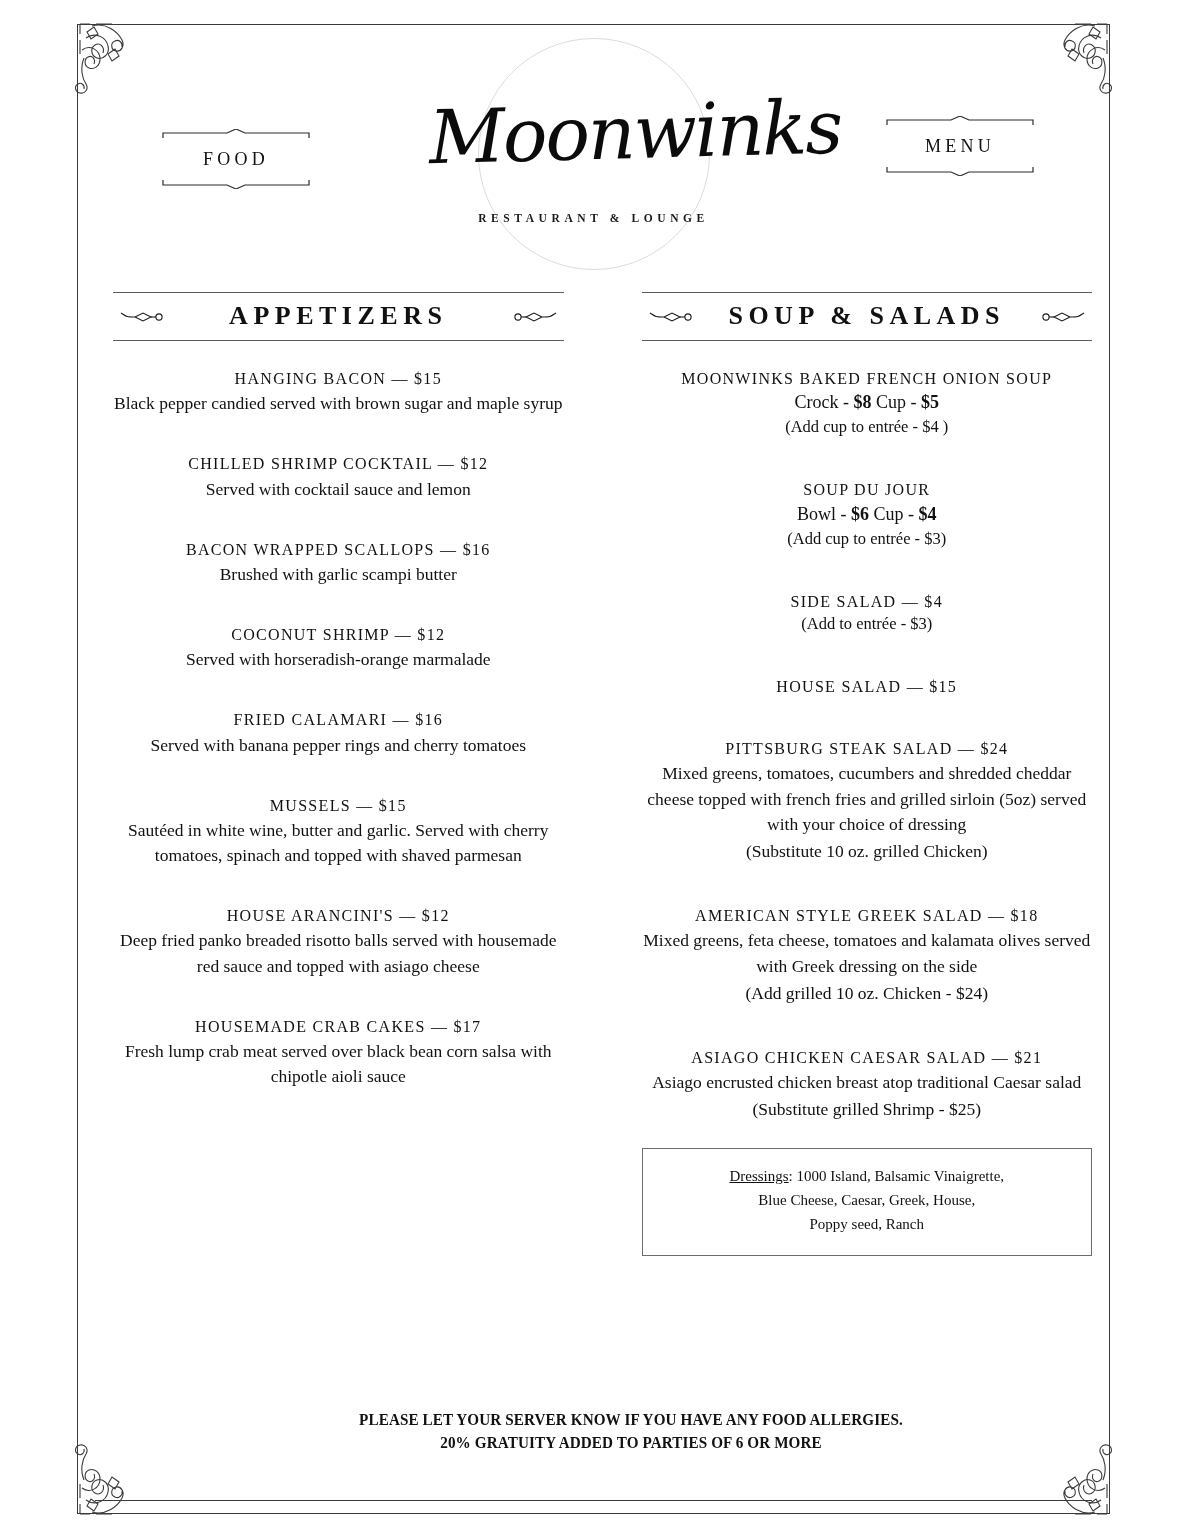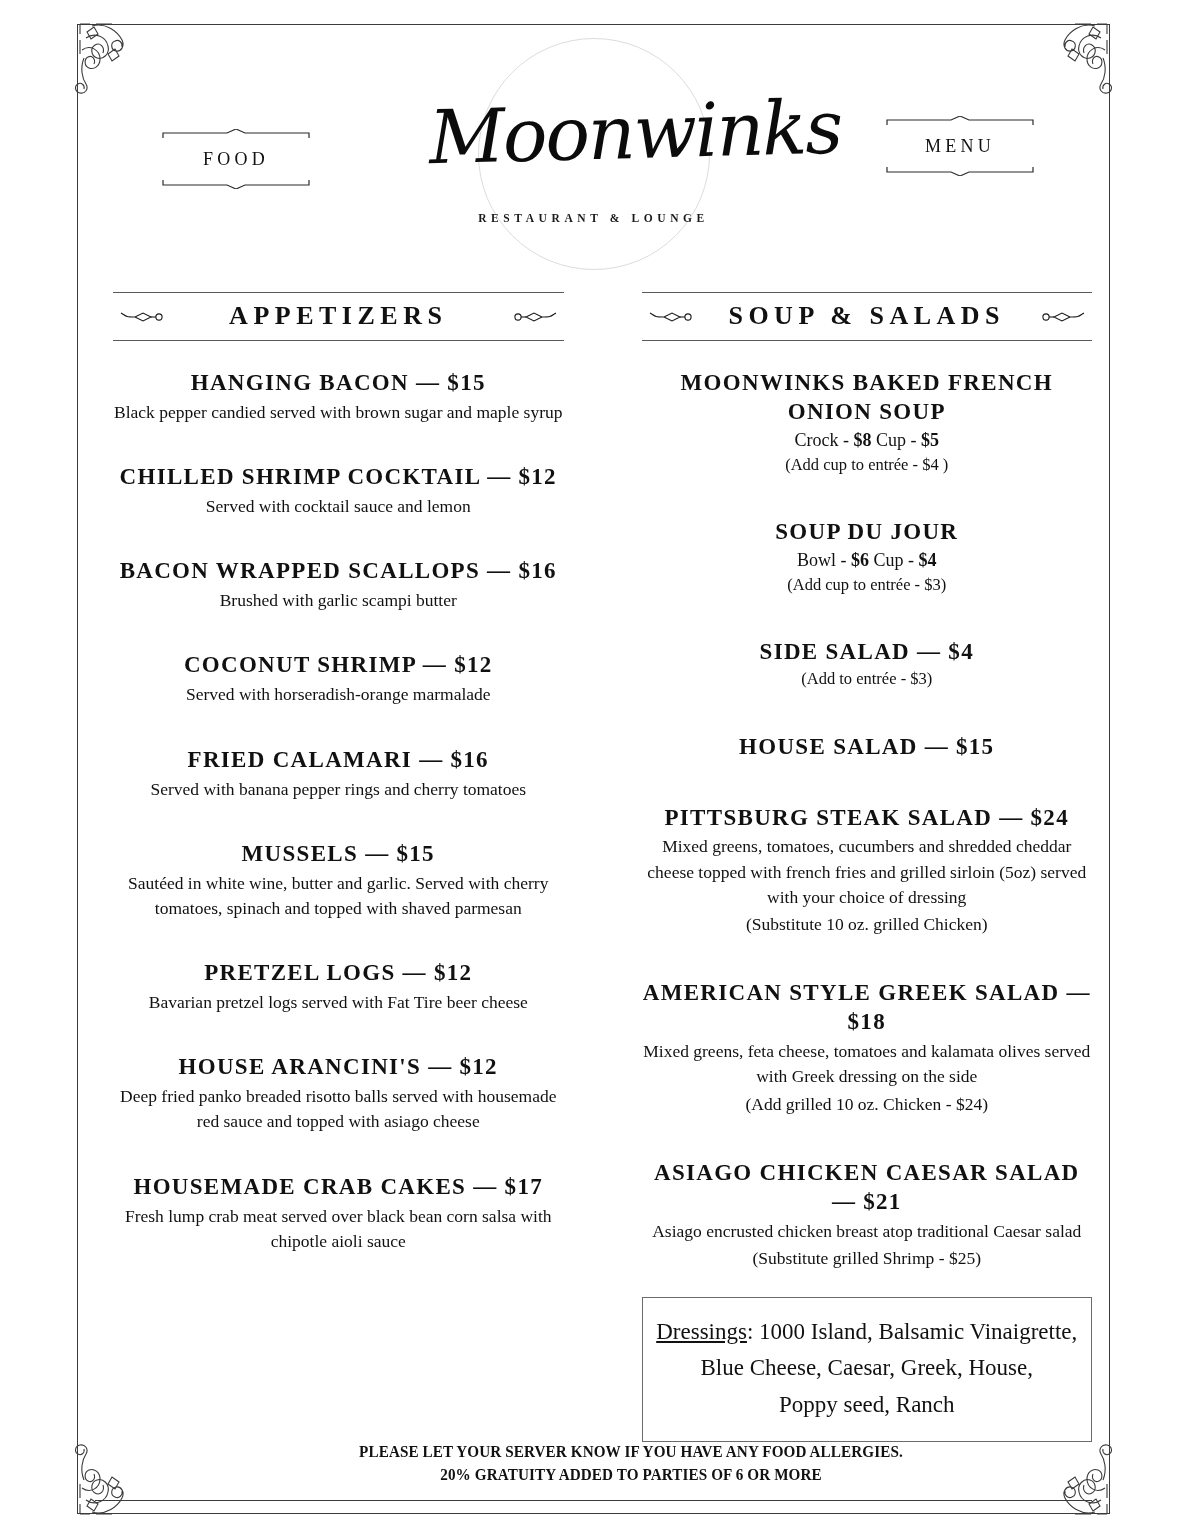--- a/index.html
+++ b/index.html
@@ -144,22 +144,22 @@
     top: 50%;
     transform: translateY(-50%);
     width: 46px; height: 14px;
   }
   .orn-left  { left: 6px; }
   .orn-right { right: 6px; transform: translateY(-50%) scaleX(-1); }
 
   
   .item { margin-bottom: 26px; text-align: center; }
   .item-name {
-    font-size: 23px;
-    font-weight: 700;
+    font-size: 16px;
+    font-weight: 400;
     letter-spacing: 1.3px;
     line-height: 1.26;
     font-family: "Liberation Serif", serif;
   }
   .item-desc {
     font-size: 17.5px;
     line-height: 1.44;
     margin-top: 2px;
     font-family: "Liberation Serif", serif;
   }
@@ -178,30 +178,30 @@
   .gap-xl { margin-bottom: 42px; }
 
   
   .dressings-box {
     border: 1.3px solid #6b6b6b;
     padding: 16px 12px 18px 12px;
     text-align: center;
     margin-top: 16px;
   }
   .dressings-line {
-    font-size: 23px;
+    font-size: 15px;
     line-height: 1.58;
   }
   .dressings-label { text-decoration: underline; }
 
   
   .footer {
     position: absolute;
     left: 77px;
-    top: 1440px;
+    top: 1408px;
     width: 1108px;
     text-align: center;
   }
   .footer-line {
     font-size: 16.5px;
     font-weight: 700;
     letter-spacing: 0.1px;
     line-height: 1.42;
     font-family: "Liberation Serif", serif;
     transform: scaleX(0.92);
@@ -350,24 +350,20 @@
         <div class="item-name">FRIED CALAMARI — $16</div>
         <div class="item-desc">Served with banana pepper rings and cherry tomatoes</div>
       </div>
 
       <div class="item gap-lg">
         <div class="item-name">MUSSELS — $15</div>
         <div class="item-desc">Sautéed in white wine, butter and garlic. Served with cherry tomatoes, spinach and topped with shaved parmesan</div>
       </div>
 
 
-      <div class="item gap-lg">
-        <div class="item-name">PRETZEL LOGS — $12</div>
-        <div class="item-desc">Bavarian pretzel logs served with Fat Tire beer cheese</div>
-      </div>
 
       <div class="item gap-lg">
         <div class="item-name">HOUSE ARANCINI'S — $12</div>
         <div class="item-desc">Deep fried panko breaded risotto balls served with housemade red sauce and topped with asiago cheese</div>
       </div>
 
       <div class="item">
         <div class="item-name">HOUSEMADE CRAB CAKES — $17</div>
         <div class="item-desc">Fresh lump crab meat served over black bean corn salsa with chipotle aioli sauce</div>
       </div>

